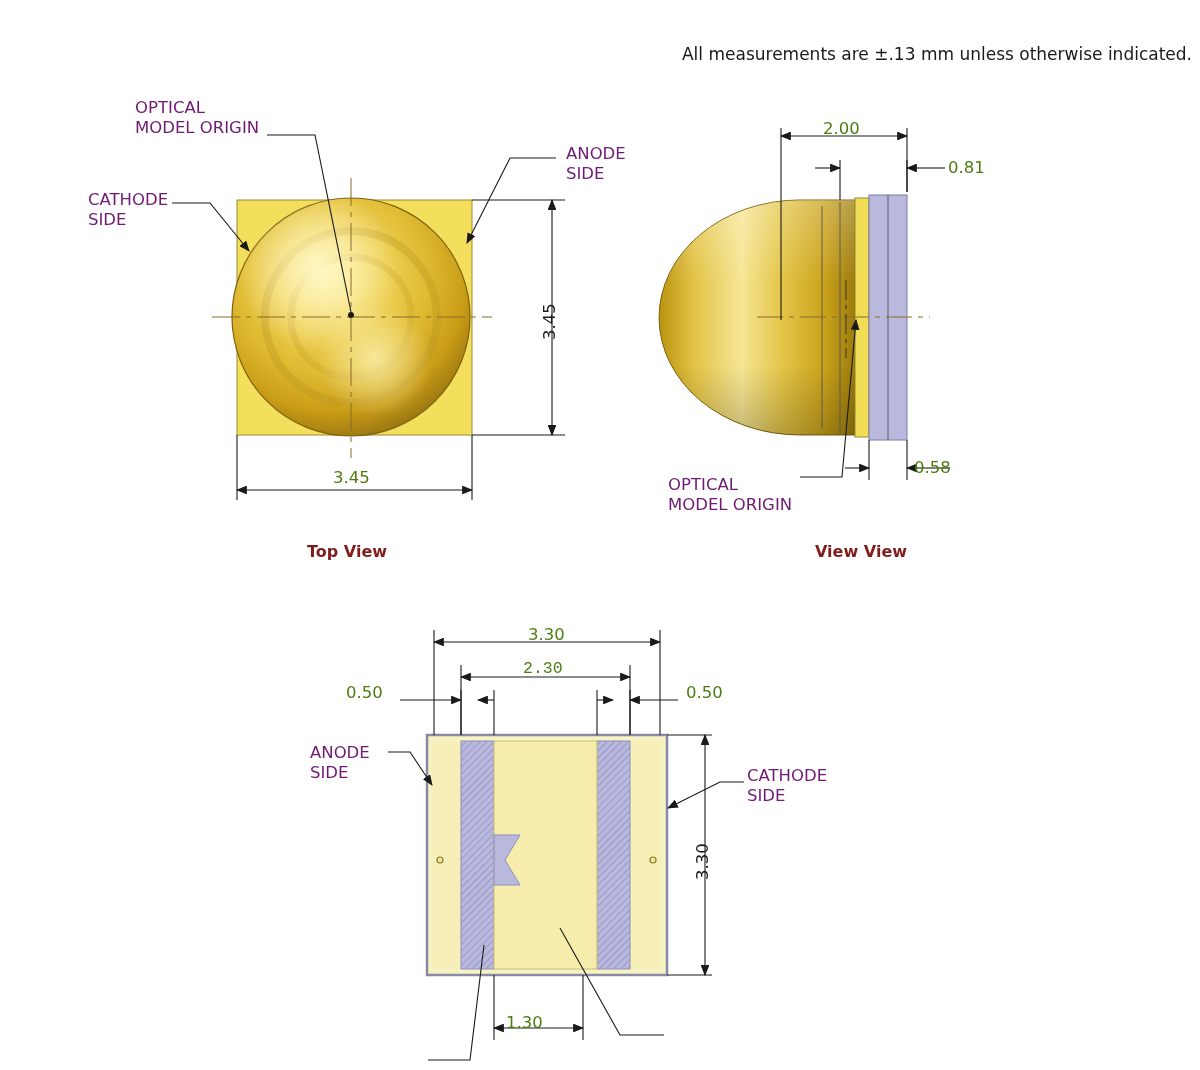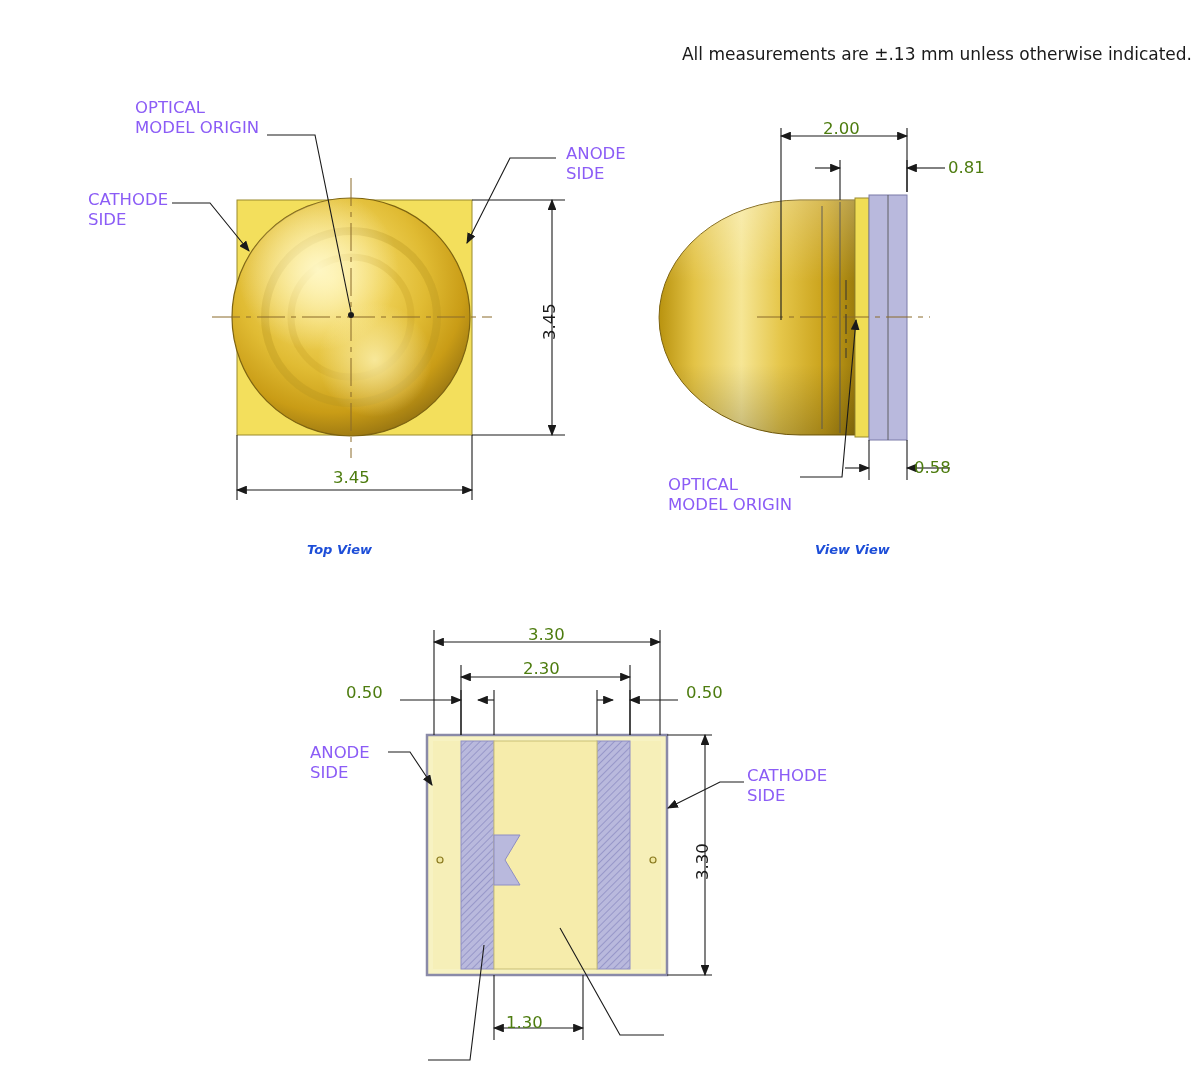--- a/index.html
+++ b/index.html
@@ -27,44 +27,43 @@
     right: 8px;
     top: 4px;
     font-size: 17px;
     color: #1a1a1a;
     white-space: nowrap;
   }
   .lbl {
     position: absolute;
     font-size: 16.5px;
     line-height: 20px;
-    color: #8b5cf6;
+    color: #701a75;
     white-space: pre;
   }
   .dim {
     position: absolute;
     font-size: 16.5px;
     color: #4d7c0f;
     white-space: nowrap;
   }
   .dim-vert {
     position: absolute;
     font-size: 16.5px;
     color: #1a1a1a;
     white-space: nowrap;
     transform-origin: 0 0;
     transform: rotate(-90deg);
   }
   .viewtitle {
     position: absolute;
-    font-size: 13px;
+    font-size: 16px;
     font-weight: bold;
-    color: #1d4ed8;
-    white-space: nowrap;
-    font-style: italic;
+    color: #7f1d1d;
+    white-space: nowrap;
   }
   svg { position: absolute; left: 0; top: 0; overflow: visible; }
   .ln { stroke: #1a1a1a; stroke-width: 1.1; fill: none; }
   .lnthin { stroke: #555; stroke-width: 0.9; fill: none; }
   .center { stroke: #8a6a2a; stroke-width: 1.0; fill: none; }
   .centerdark { stroke: #333; stroke-width: 1.0; fill: none; }
 </style>
 </head>
 <body>
 
@@ -238,21 +237,21 @@
   <div class="viewtitle" style="left:307px; top:502px;">Top View</div>
 
   <div class="dim" style="left:823px; top:79px;">2.00</div>
   <div class="dim" style="left:948px; top:118px;">0.81</div>
   <div class="dim" style="left:914px; top:418px;">0.58</div>
   <div class="lbl" style="left:668px; top:435px;">OPTICAL
 MODEL ORIGIN</div>
   <div class="viewtitle" style="left:815px; top:502px;">View View</div>
 
   <div class="dim" style="left:528px; top:585px;">3.30</div>
-  <div class="dim" style="left:523px; top:619px;">2.30</div>
+  <div class="dim" style="left:523px; top:619px;font-family:Liberation Mono, monospace;">2.30</div>
   <div class="dim" style="left:346px; top:643px;">0.50</div>
   <div class="dim" style="left:686px; top:643px;">0.50</div>
   <div class="dim-vert" style="left:693px; top:840px;">3.30</div>
   <div class="dim" style="left:506px; top:973px;">1.30</div>
   <div class="lbl" style="left:310px; top:703px;">ANODE
 SIDE</div>
   <div class="lbl" style="left:747px; top:726px;">CATHODE
 SIDE</div>
 
 </div>

